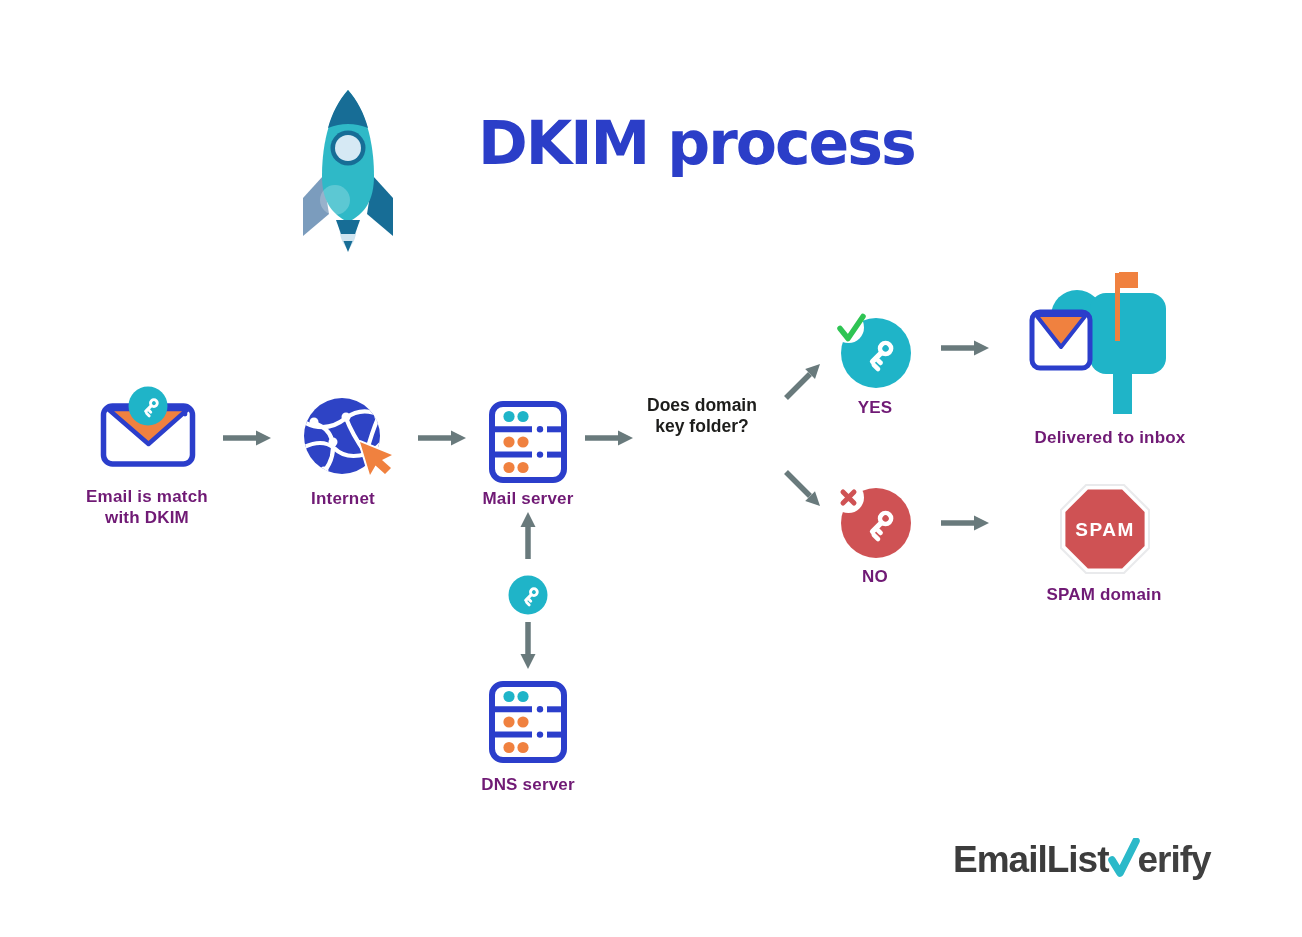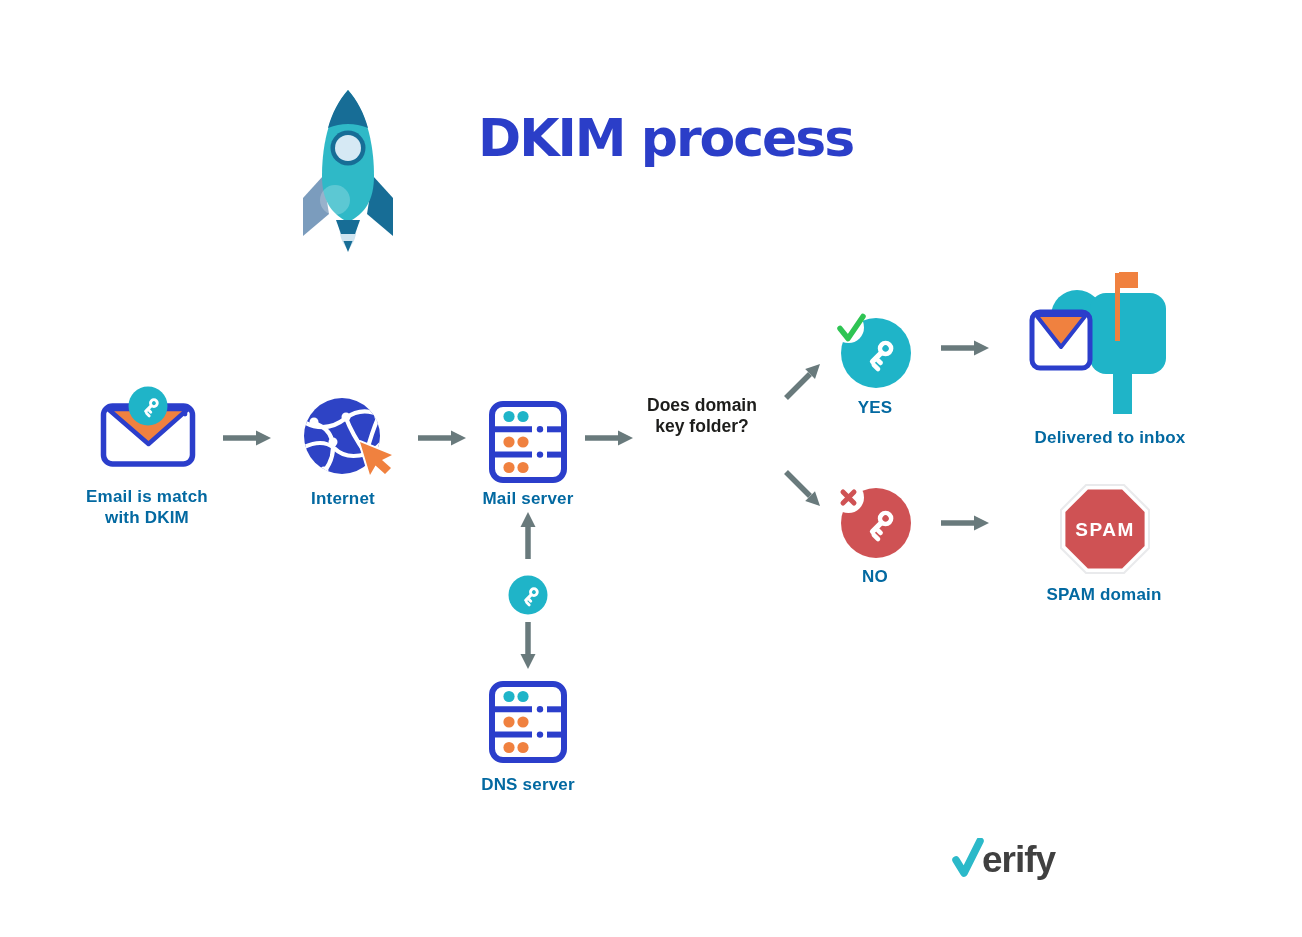--- a/index.html
+++ b/index.html
@@ -2,25 +2,25 @@
 <html><head>
 <meta charset="utf-8">
 <style>
   html,body{margin:0;padding:0;background:#fff;}
   .canvas{
     position:relative;width:1302px;height:937px;background:#ffffff;overflow:hidden;
     font-family:"Liberation Sans",sans-serif;
   }
   .abs{position:absolute;}
   .page-title{
-    font-size:52px;font-weight:700;letter-spacing:-2px;color:#2b3ec8;
+    font-size:60px;font-weight:700;letter-spacing:-2px;color:#2b3ec8;
     font-family:"DejaVu Sans","Liberation Sans",sans-serif;white-space:nowrap;
   }
   .node-label{
-    font-size:17px;font-weight:700;color:#0369a1;text-align:center;
+    font-size:17px;font-weight:700;color:#701a75;text-align:center;
     line-height:21px;letter-spacing:.2px;
   }
   .question-label{
     font-size:17.5px;font-weight:700;color:#1d1d1b;text-align:center;line-height:21px;
   }
   .logo{display:flex;align-items:flex-end;}
   .logo .dark{font-size:37px;font-weight:700;color:#3c3c3c;letter-spacing:-1px;line-height:38px;}
   .logo .teal{font-size:37px;font-weight:700;color:#404040;letter-spacing:-1px;line-height:38px;}
   .logo svg{margin:0 -2px 1px -1px;}
   svg{display:block;}
@@ -231,19 +231,20 @@
     <circle cx="21" cy="16.5" r="5.6" fill="#1fb4c8"></circle>
       <circle cx="35" cy="16.5" r="5.6" fill="#1fb4c8"></circle>
     <circle cx="21" cy="42" r="5.6" fill="#f0813f"></circle>
       <circle cx="35" cy="42" r="5.6" fill="#f0813f"></circle>
     <circle cx="21" cy="67.5" r="5.6" fill="#f0813f"></circle>
       <circle cx="35" cy="67.5" r="5.6" fill="#f0813f"></circle>
   </svg>
   <div class="abs node-label" style="left:458px;top:774px;width:140px">DNS server</div>
 
   <div class="abs logo" style="left:953px;top:838px">
+    <span class="dark">EmailList</span>
     <svg width="32" height="40" viewBox="0 0 32 40">
       <path d="M4 22 L12 35 L28 3" stroke="#2bb9c9" stroke-width="7.5" fill="none" stroke-linecap="round" stroke-linejoin="round"></path>
     </svg>
     <span class="teal">erify</span>
   </div>
 
 </div>
 
 </body></html>

